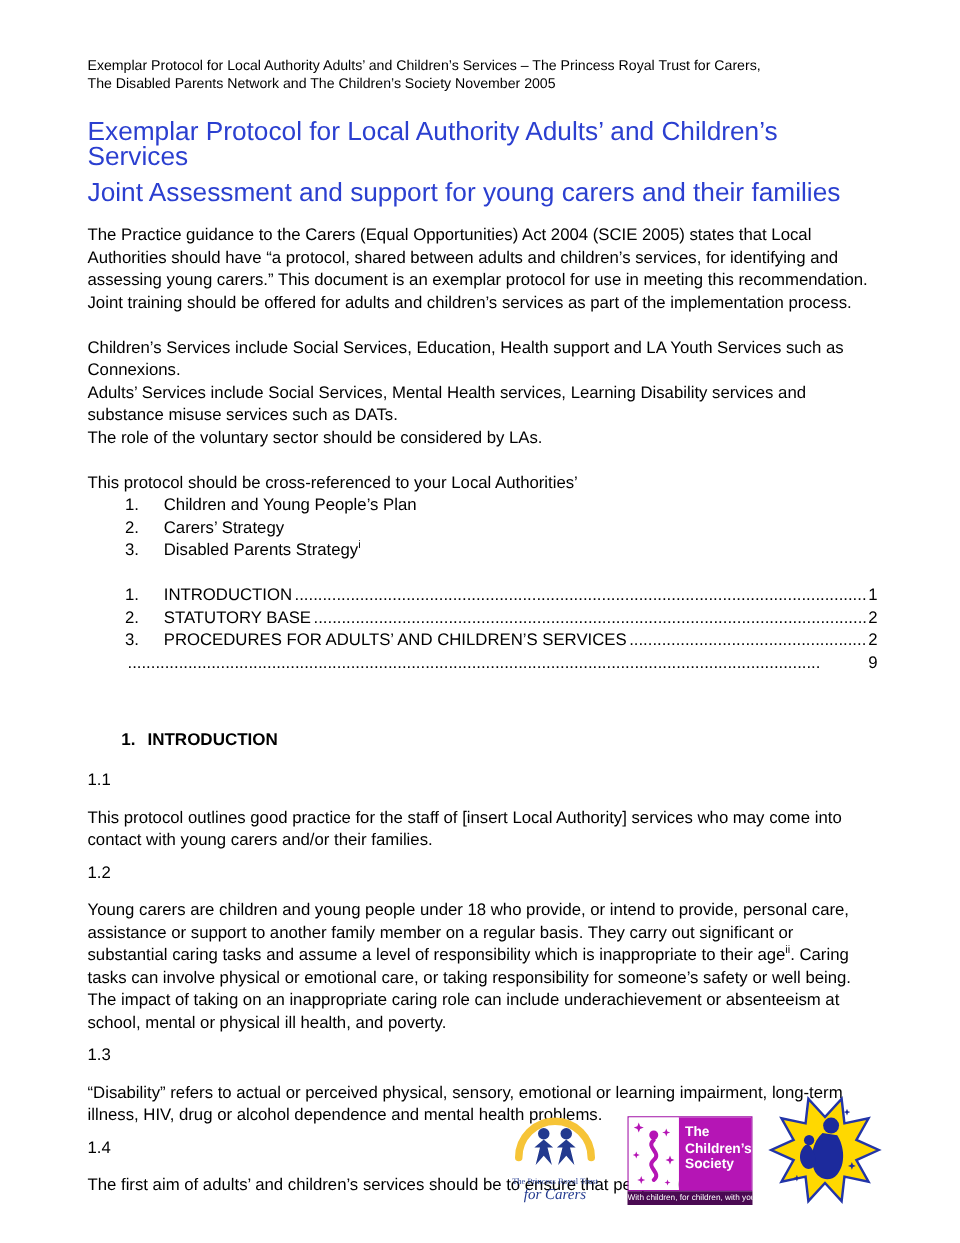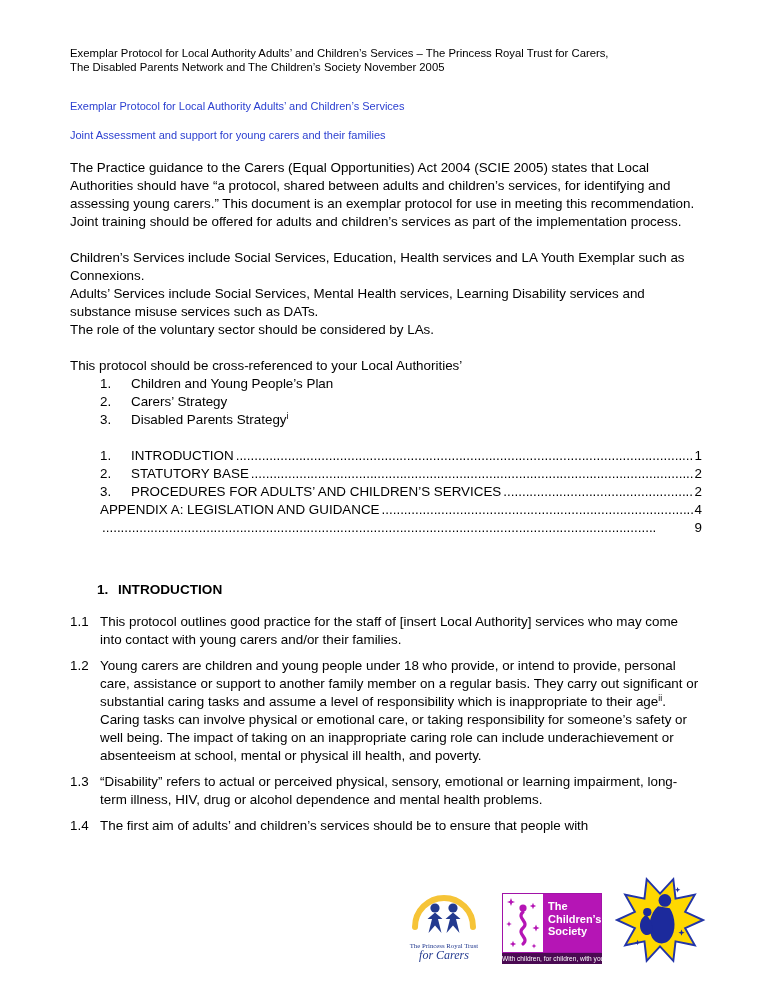--- a/index.html
+++ b/index.html
@@ -7,21 +7,21 @@
   body {
     width: 768px; height: 994px;
     position: relative; overflow: hidden;
     font-family: "Liberation Sans", sans-serif;
     color: #000000;
   }
   .page { padding: 46px 66px 0 70px; }
 
   .doc-header { font-size: 11.3px; line-height: 14px; margin-bottom: 22px; }
 
-  .title { color: #2b3fd0; font-size: 11px; font-weight: normal; line-height: 20px; }
+  .title { color: #2b3fd0; font-size: 21px; font-weight: normal; line-height: 20px; }
   .title-1 { margin-bottom: 9px; }
   .title-2 { margin-bottom: 14px; }
 
   .body-text { font-size: 13.4px; line-height: 18px; }
   .par { margin-bottom: 18px; }
 
   .xref-list { }
   .xref-item { display: flex; padding-left: 30px; }
   .xref-num { width: 31px; flex: 0 0 31px; }
 
@@ -31,21 +31,21 @@
   .toc-item { display: flex; align-items: baseline; padding-left: 30px; line-height: 18px; }
   .toc-num { flex: 0 0 31px; }
   .toc-label { white-space: nowrap; }
   .toc-leader { flex: 1 1 auto; overflow: hidden; white-space: nowrap; margin: 0 2px; }
   .toc-leader::before { content: "....................................................................................................................................................."; }
   .toc-page { flex: 0 0 auto; }
 
   .section-heading { padding-left: 27px; font-weight: bold; font-size: 13.6px; line-height: 18px; margin-bottom: 14px; display: flex; }
   .sec-num { width: 21px; flex: 0 0 21px; }
 
-  .num-par { display: flex; margin-bottom: 8px; }
+  .num-par { display: flex; margin-bottom: 8px; flex-direction: column; }
   .par-num { flex: 0 0 30px; width: 30px; }
   .par-text { flex: 1; }
 
   
   .logo-row { position: absolute; right: 60px; bottom: 30px; display: flex; align-items: flex-end; gap: 10px; }
 
   .prt-logo { width: 96px; text-align: center; padding-bottom: 2px; }
   .prt-text1 { font-family: "Liberation Serif", serif; font-size: 6.8px; color: #233a8f; margin-top: 1px; }
   .prt-text2 { font-family: "Liberation Serif", serif; font-style: italic; font-size: 12px; color: #233a8f; line-height: 13px; }
 
@@ -66,21 +66,21 @@
     <div>Exemplar Protocol for Local Authority Adults’ and Children’s Services – The Princess Royal Trust for Carers,</div>
     <div>The Disabled Parents Network and The Children’s Society November 2005</div>
   </div>
 
   <div class="title title-1">Exemplar Protocol for Local Authority Adults’ and Children’s Services</div>
   <div class="title title-2">Joint Assessment and support for young carers and their families</div>
 
   <div class="body-text par">The Practice guidance to the Carers (Equal Opportunities) Act 2004 (SCIE 2005) states that Local Authorities should have “a protocol, shared between adults and children’s services, for identifying and assessing young carers.”  This document is an exemplar protocol for use in meeting this recommendation. Joint training should be offered for adults and children’s services as part of the implementation process.</div>
 
   <div class="body-text par">
-    <div>Children’s Services include Social Services, Education, Health services and LA Youth Exemplar such as Connexions.</div>
+    <div>Children’s Services include Social Services, Education, Health support and LA Youth Services such as Connexions.</div>
     <div>Adults’ Services include Social Services, Mental Health services, Learning Disability services and substance misuse services such as DATs.</div>
     <div>The role of the voluntary sector should be considered by LAs.</div>
   </div>
 
   <div class="body-text par">
     <div>This protocol should be cross-referenced to your Local Authorities’</div>
     <div class="xref-list">
       <div class="xref-item">
         <span class="xref-num">1.</span>
         <span>Children and Young People’s Plan</span>
@@ -107,25 +107,20 @@
       <span class="toc-num">2.</span>
       <span class="toc-label">STATUTORY BASE</span>
       <span class="toc-leader"></span>
       <span class="toc-page">2</span>
     </div>
     <div class="toc-item">
       <span class="toc-num">3.</span>
       <span class="toc-label">PROCEDURES FOR ADULTS’ AND CHILDREN’S SERVICES</span>
       <span class="toc-leader"></span>
       <span class="toc-page">2</span>
-    </div>
-    <div class="toc-item">
-      <span class="toc-label">APPENDIX A: LEGISLATION AND GUIDANCE</span>
-      <span class="toc-leader"></span>
-      <span class="toc-page">4</span>
     </div>
     <div class="toc-item">
       <span class="toc-leader"></span>
       <span class="toc-page">9</span>
     </div>
   </div>
 
   <div class="section-heading">
     <span class="sec-num">1.</span>
     <span>INTRODUCTION</span>

